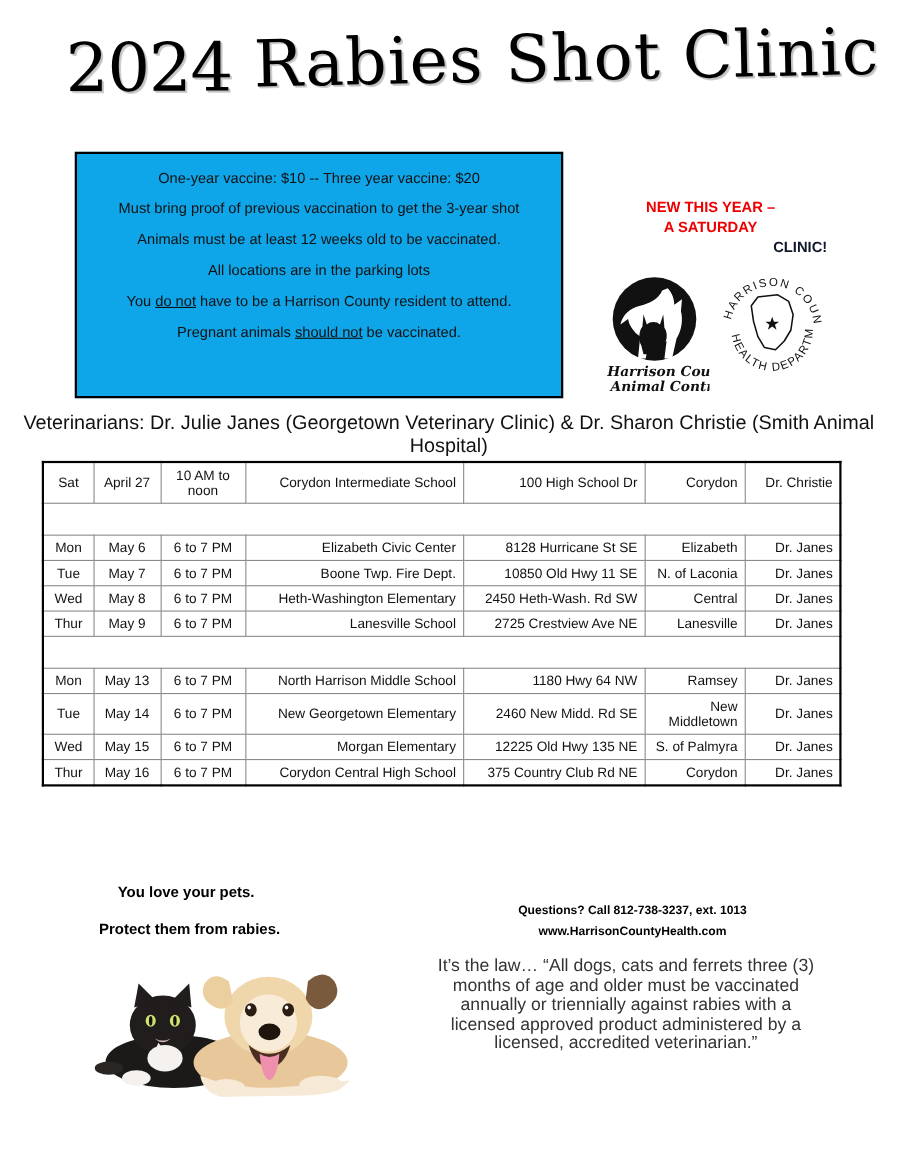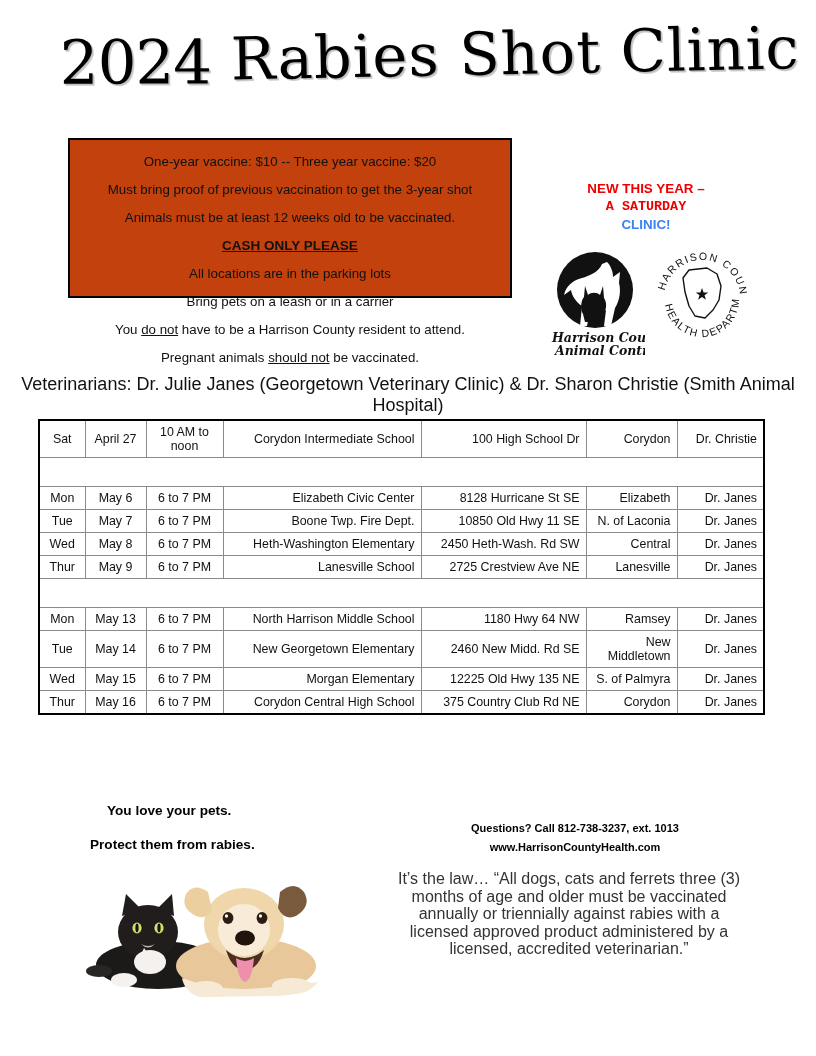--- a/index.html
+++ b/index.html
@@ -18,22 +18,22 @@
     font-size:59px;font-weight:400;letter-spacing:1px;
     white-space:nowrap;
     transform:rotate(-1.15deg);transform-origin:left center;
     text-shadow:1px 1px 0 #bdbdbd, 2px 2px 0 #cfcfcf;
   }
   .title span{display:inline-block;}
   .t-year{font-size:61px;letter-spacing:-1px;transform:rotate(1deg) translateY(2px);}
 
   
   .infobox{
-    position:absolute;left:68px;top:138px;width:444px;height:160px;
-    border:2.5px solid #000;background:#c2410c;box-sizing:border-box;
+    position:absolute;left:68px;top:138px;width:444px;height:224px;
+    border:2.5px solid #000;background:#0ea5e9;box-sizing:border-box;
     padding-top:7px;
   }
   .infobox p{
     margin:0;text-align:center;font-size:13.3px;line-height:15px;
     padding:6.5px 8px;color:#111;
   }
   .infobox p.cash{font-weight:bold;font-size:13.5px;}
   .u{text-decoration:underline;}
 
   
@@ -98,31 +98,29 @@
   <div class="title-wrap">
     <div class="title">
       <span class="t-year">2024</span><span>&nbsp;</span><span>Rabies Shot Clinic</span>
     </div>
   </div>
 
   <div class="infobox">
     <p>One-year vaccine: $10  --  Three year vaccine: $20</p>
     <p>Must bring proof of previous vaccination to get the 3-year shot</p>
     <p>Animals must be at least 12 weeks old to be vaccinated.</p>
-    <p class="cash"><span class="u">CASH ONLY PLEASE</span></p>
     <p>All locations are in the parking lots</p>
-    <p>Bring pets on a leash or in a carrier</p>
     <p><span>You </span><span class="u">do not</span><span> have to be a Harrison County resident to attend.</span></p>
     <p><span>Pregnant animals </span><span class="u">should not</span><span> be vaccinated.</span></p>
   </div>
 
   <div class="notice">
     <div style="color: rgb(238, 0, 0); margin-top: 16px;">NEW THIS YEAR –</div>
-    <div style="color: rgb(238, 0, 0); font-family: Liberation Mono, monospace;">A SATURDAY</div>
-    <div style="color: #3b82f6;">CLINIC!</div>
+    <div style="color: rgb(238, 0, 0);">A SATURDAY</div>
+    <div style="color: #0f172a; text-align: right;">CLINIC!</div>
   </div>
 
   <div class="logo-ac">
     <svg width="96" height="108" viewBox="0 0 96 108">
       <circle cx="46" cy="40" r="38" fill="#111"></circle>
 
       <path d="M58 12 C62 16 64 22 64 27 L71 22 L70 33 C72 40 71 50 66 58 L62 76 L55 76 L57 60 C52 63 46 63 41 61 L38 76 L31 76 L33 56 C27 52 23 46 22 40 L15 45 C17 36 24 30 33 28 C40 26 50 22 53 14 Z" fill="#fff"></path>
 
       <path d="M36 36 L39 45 C42 42 48 42 51 45 L54 36 L55 48 C58 52 58 60 54 64 L52 72 L36 72 L34 64 C31 59 32 50 35 47 Z" fill="#111"></path>
       <text x="3" y="92" font-family="DejaVu Serif, serif" font-size="12.5" font-style="italic" font-weight="bold" fill="#111">Harrison County</text>

